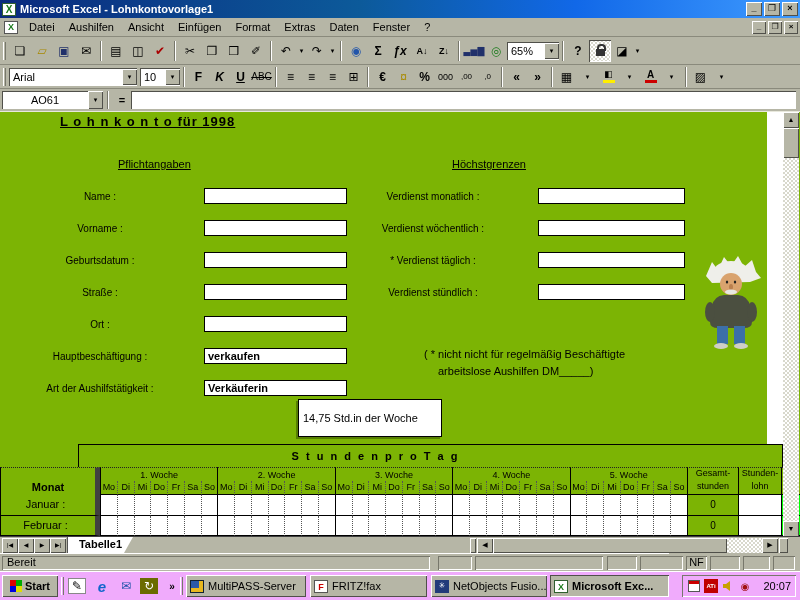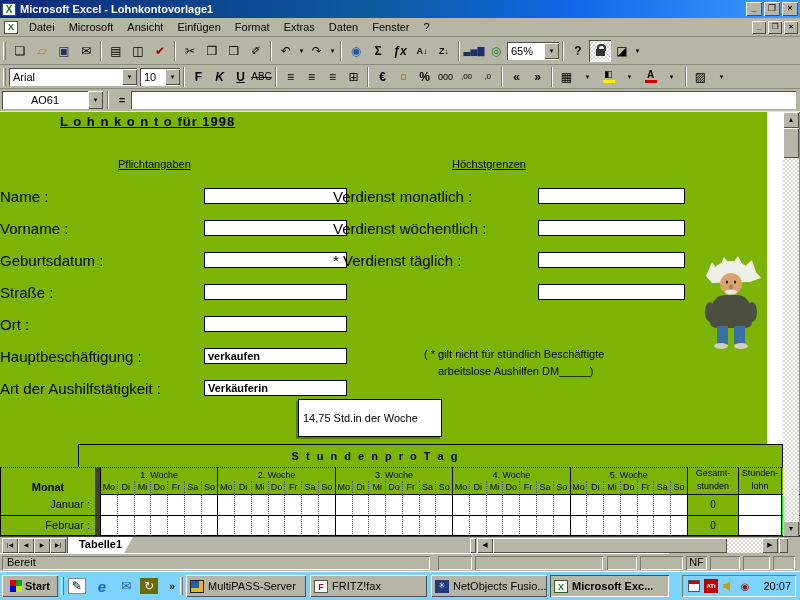--- a/index.html
+++ b/index.html
@@ -47,21 +47,21 @@
   .fbar{left:0;top:89px;width:800px;height:22px;display:flex;align-items:center;padding:0 2px}
   .namebox{width:86px;height:18px;background:#fff;box-shadow:inset 1px 1px 0 #50504a;display:flex;align-items:center;justify-content:center}
   .fsep{width:2px;height:18px;border-left:1px solid #77776b;border-right:1px solid #fff;margin:0 4px}
   .eqbtn{width:18px;height:16px;text-align:center;font-weight:bold;line-height:16px}
   .ffield{flex:1;height:18px;background:#fff;box-shadow:inset 1px 1px 0 #50504a;margin-right:2px}
 
   
   .ws{left:0;top:111px;width:800px;height:425px;background:#7cb404;border-top:1px solid #e8e8dc;overflow:hidden}
   .wtitle{top:2px;left:60px;width:660px;text-align:left;font-weight:bold;font-size:13px;letter-spacing:1px;text-decoration:underline}
   .shead{font-size:11px;text-decoration:underline}
-  .flabel{width:200px;text-align:left;font-size:15px;line-height:15px}
+  .flabel{width:200px;text-align:center;font-size:10px;line-height:15px}
   .fbox{height:16px;background:#fff;border:1px solid #000;font-size:11px;font-weight:bold;line-height:14px;padding-left:3px}
   .note{font-size:11px}
   .hoursbox{left:298px;top:287px;width:144px;height:38px;background:#fff;border:1px solid #000;box-shadow:-2px 2px 0 rgba(40,60,0,.45);display:flex;align-items:center;padding-left:4px;font-size:11px}
   .whitestrip{left:767px;top:0;width:16px;height:332px;background:#fff}
   
   .vscroll{left:783px;top:0;width:16px;height:425px;background-color:#d8d8cc;background-image:linear-gradient(45deg,#fff 25%,transparent 25%,transparent 75%,#fff 75%),linear-gradient(45deg,#fff 25%,transparent 25%,transparent 75%,#fff 75%);background-position:0 0,2px 2px;background-size:4px 4px}
   .sbtn{width:16px;height:16px;background:#b6b6a6;box-shadow:inset 1px 1px 0 #fff,inset -1px -1px 0 #50504a;font-size:7px;text-align:center;line-height:15px;position:absolute;left:0}
   .vthumb{position:absolute;left:0;top:16px;width:16px;height:30px;background:#b6b6a6;box-shadow:inset 1px 1px 0 #fff,inset -1px -1px 0 #50504a}
 
   
@@ -75,42 +75,42 @@
   .wk{width:117.4px;border-left:1px solid #000;padding-top:2px}
   .twk-grp{width:117.4px;border-left:1px solid #000;display:flex;flex:none}
   .day{flex:1;font-size:9px;padding-top:1px;text-align:center;overflow:hidden}
   .day + .day{border-left:1px dotted #555}
   .hd .day{border-bottom:1px solid #000}
   .ges{width:51px;border-left:1px solid #000}
   .lohn{width:43px;border-left:1px solid #000}
   .ext{width:24px;border-left:1px solid #000;border-right:1px solid #000}
   .r2 .m{font-weight:bold;font-size:11px;line-height:12px}
   .r2 .ges,.r2 .lohn,.r2 .ext{border-bottom:1px solid #000}
-  .r3 .m,.r4 .m{font-size:11px;text-align:right;padding-right:5px;line-height:19px;border-bottom:1px solid #000}
+  .r3 .m,.r4 .m{font-size:11px;text-align:center;padding-right:5px;line-height:19px;border-bottom:1px solid #000}
   .dayw{background:#fff;border-bottom:1px solid #000}
   .gval{background:#7cb404;border-bottom:1px solid #000;font-size:10px;line-height:19px}
   .lval{background:#fff;border-bottom:1px solid #000}
   .eval{background:#00ff00;border-bottom:1px solid #000}
 
   
   .tabsrow{left:0;top:536px;width:800px;height:17px;border-top:1px solid #404040}
   .navbtn{width:16px;height:15px;background:#b6b6a6;box-shadow:inset 1px 1px 0 #fff,inset -1px -1px 0 #50504a;font-size:6px;text-align:center;line-height:14px;position:absolute;top:1px}
   .sheettab{position:absolute;left:67px;top:0;width:66px;height:16px;background:#fff;font-weight:bold;font-size:11px;text-align:center;line-height:15px;clip-path:polygon(0 0,100% 0,calc(100% - 9px) 100%,0 100%);border-left:1px solid #555}
   .splitter{position:absolute;left:470px;top:1px;width:6px;height:15px;background:#b6b6a6;box-shadow:inset 1px 1px 0 #fff,inset -1px -1px 0 #50504a}
   .hscroll{position:absolute;left:477px;top:1px;width:301px;height:15px;background-color:#d8d8cc;background-image:linear-gradient(45deg,#fff 25%,transparent 25%,transparent 75%,#fff 75%),linear-gradient(45deg,#fff 25%,transparent 25%,transparent 75%,#fff 75%);background-position:0 0,2px 2px;background-size:4px 4px}
   .hbtn{width:16px;height:15px;top:0;line-height:14px}
   .hthumb{position:absolute;left:16px;top:0;width:234px;height:15px;background:#b6b6a6;box-shadow:inset 1px 1px 0 #fff,inset -1px -1px 0 #50504a}
   .cornerbox{position:absolute;left:779px;top:1px;width:9px;height:15px;background:#b6b6a6;box-shadow:inset 1px 1px 0 #fff,inset -1px -1px 0 #50504a}
 
   
   .statusbar{left:0;top:553px;width:669px;height:18px;border-top:1px solid #fff}
   .spanel{position:absolute;top:2px;height:14px;box-shadow:inset 1px 1px 0 #77776b,inset -1px -1px 0 #fff;font-size:11px;line-height:13px;padding-left:5px}
 
   
-  .taskbar{left:0;top:571px;width:800px;height:29px;border-top:1px solid #fff;background:#7dd3fc}
+  .taskbar{left:0;top:571px;width:800px;height:29px;border-top:1px solid #fff;background:#f0abfc}
   .startbtn{position:absolute;left:2px;top:3px;width:56px;height:22px;background:#b6b6a6;box-shadow:inset 1px 1px 0 #fff,inset -1px -1px 0 #50504a;display:flex;align-items:center;justify-content:center;gap:3px;font-weight:bold}
   .flag{width:12px;height:12px;display:grid;grid-template-columns:6px 6px;grid-template-rows:6px 6px}
   .flag i{display:block}
   .tgrip{position:absolute;top:5px;width:3px;height:18px;border-left:1px solid #fff;border-right:1px solid #77776b}
   .qlicon{position:absolute;top:5px;width:20px;height:18px;display:flex;align-items:center;justify-content:center;font-size:12px}
   .taskbtn{position:absolute;top:3px;height:22px;background:#b6b6a6;box-shadow:inset 1px 1px 0 #fff,inset -1px -1px 0 #50504a;display:flex;align-items:center;gap:4px;padding:0 4px;font-size:11px;white-space:nowrap;overflow:hidden}
   .taskbtn.active{box-shadow:inset 1px 1px 0 #50504a,inset -1px -1px 0 #fff;font-weight:bold}
   .ticon{width:14px;height:13px;flex:none;font-size:9px;font-weight:bold;text-align:center;line-height:12px}
   .tray{position:absolute;left:682px;top:3px;width:114px;height:22px;box-shadow:inset 1px 1px 0 #77776b,inset -1px -1px 0 #fff;display:flex;align-items:center;gap:3px;padding:0 5px}
   .trayicon{width:14px;height:14px;display:flex;align-items:center;justify-content:center;font-size:10px;flex:none}
@@ -128,21 +128,21 @@
     <span class="wbtns">
       <span class="wbtn">_</span>
       <span class="wbtn">❐</span>
       <span class="wbtn">×</span>
     </span>
   </div>
 
   <div class="abs menubar">
     <span class="docicon">X</span>
     <span class="mitem">Datei</span>
-    <span class="mitem">Microsoft</span>
+    <span class="mitem">Aushilfen</span>
     <span class="mitem">Ansicht</span>
     <span class="mitem">Einfügen</span>
     <span class="mitem">Format</span>
     <span class="mitem">Extras</span>
     <span class="mitem">Daten</span>
     <span class="mitem">Fenster</span>
     <span class="mitem">?</span>
     <span class="mbtns">
       <span class="mbtn">_</span>
       <span class="mbtn">❐</span>
@@ -267,23 +267,24 @@
     <div class="abs fbox" style="left:204px;top:236px;width:143px">verkaufen</div>
     <div class="abs flabel" style="left:0;top:269px">Art der Aushilfstätigkeit :</div>
     <div class="abs fbox" style="left:204px;top:268px;width:143px">Verkäuferin</div>
 
     <div class="abs flabel" style="left:333px;top:77px">Verdienst monatlich :</div>
     <div class="abs fbox" style="left:538px;top:76px;width:147px"></div>
     <div class="abs flabel" style="left:333px;top:109px">Verdienst wöchentlich :</div>
     <div class="abs fbox" style="left:538px;top:108px;width:147px"></div>
     <div class="abs flabel" style="left:333px;top:141px">* Verdienst täglich :</div>
     <div class="abs fbox" style="left:538px;top:140px;width:147px"></div>
+    <div class="abs flabel" style="left:333px;top:173px">Verdienst stündlich :</div>
     <div class="abs fbox" style="left:538px;top:172px;width:147px"></div>
 
-    <div class="abs note" style="left:424px;top:236px">( * gilt nicht für stündlich Beschäftigte</div>
+    <div class="abs note" style="left:424px;top:236px">( * nicht nicht für regelmäßig Beschäftigte</div>
     <div class="abs note" style="left:438px;top:253px">arbeitslose Aushilfen DM_____)</div>
 
     <div class="abs hoursbox">14,75 Std.in der Woche</div>
 
     <div class="abs" style="left:698px;top:142px">
       <svg width="66" height="96" viewBox="0 0 66 96">
         <path d="M8,22 L14,8 L20,16 L26,3 L33,12 L40,2 L46,13 L54,6 L58,18 L63,24 L52,28 L14,29 Z" fill="#efefea"></path>
         <ellipse cx="33" cy="17" rx="17" ry="10" fill="#efefea"></ellipse>
         <ellipse cx="33" cy="30" rx="11" ry="11" fill="#d9a36e"></ellipse>
         <ellipse cx="29" cy="28" rx="1.2" ry="1.5" fill="#222"></ellipse>

